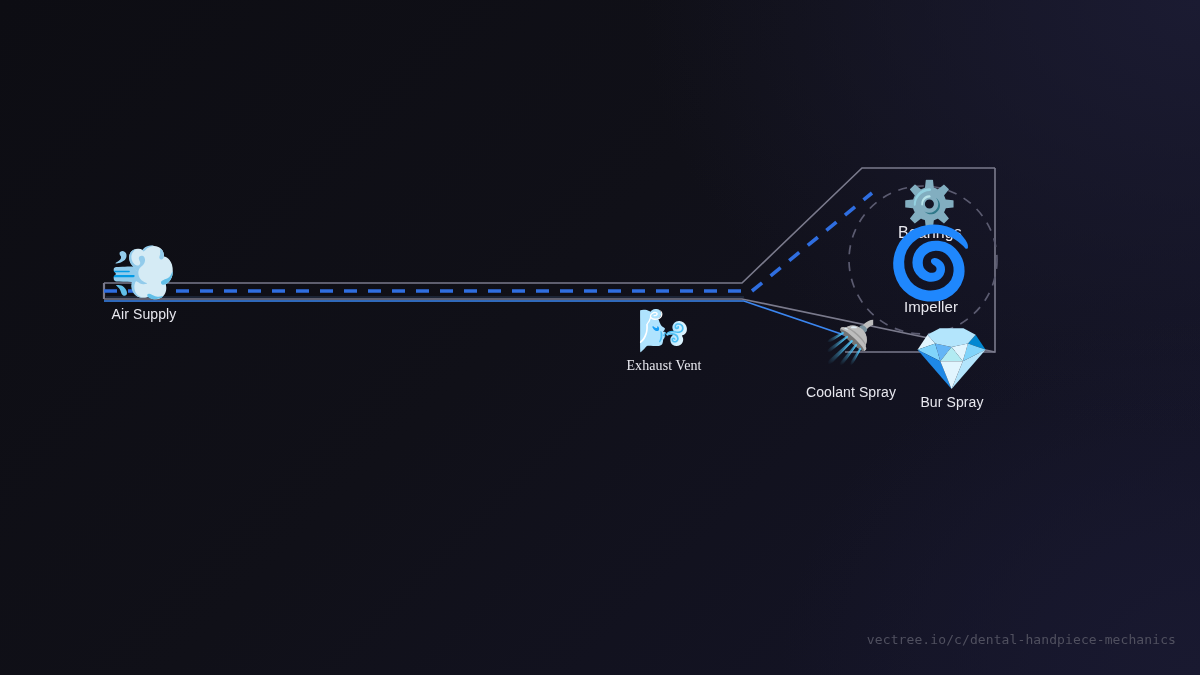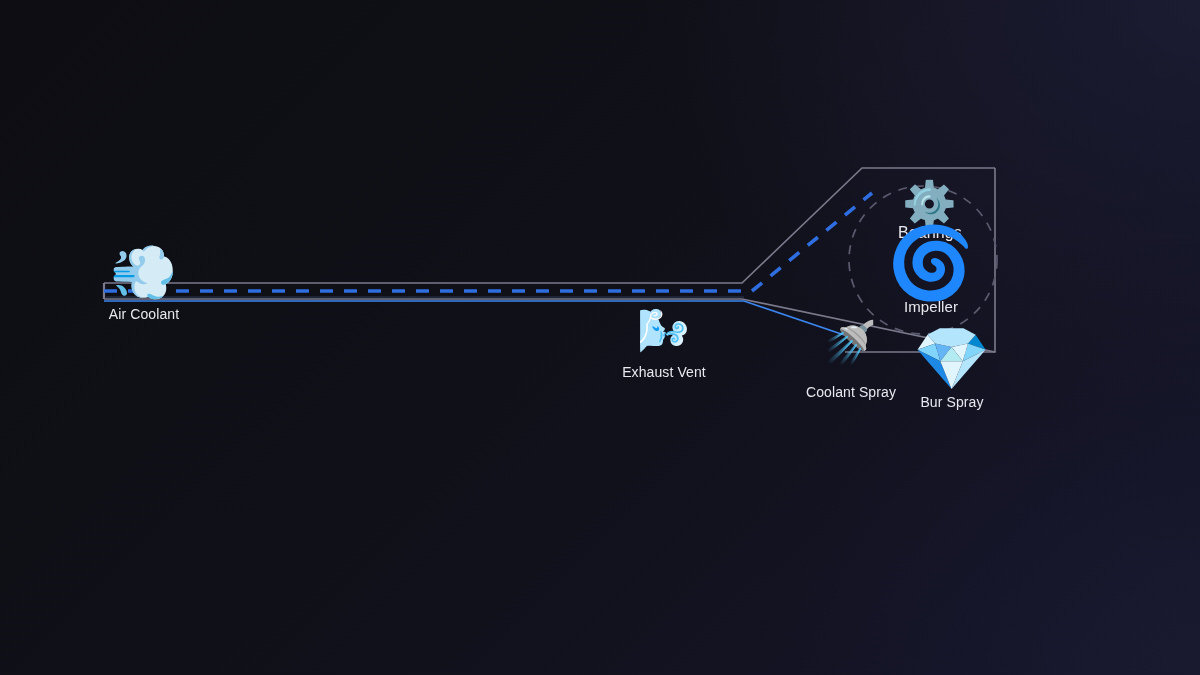--- a/index.html
+++ b/index.html
@@ -77,26 +77,26 @@
 
       <path d="M104 291 L752 291 L872 193" fill="none" stroke="#2f6ee0" stroke-width="3.6" stroke-dasharray="13 11" stroke-linecap="butt"></path>
 
       <path d="M104 301 L744 301 L862 341" fill="none" stroke="#3b86f0" stroke-width="1.7"></path>
 
       <path d="M106 297 L744 297" fill="none" stroke="#2a3a55" stroke-width="1"></path>
     </svg>
 
     <div class="node" style="left:144px; top:246px; width:0; height:52px;">
       <span class="glyph" style="font-size:54px;">💨</span>
-      <span class="lbl" style="top:60px;">Air Coolant</span>
+      <span class="lbl" style="top:60px;">Air Supply</span>
     </div>
 
     <div class="node" style="left:664px; top:310px; width:0; height:40px;">
       <span class="glyph" style="font-size:42px;">🌬️</span>
-      <span class="lbl" style="top:54px;">Exhaust Vent</span>
+      <span class="lbl" style="top:48px;font-family:Liberation Serif, serif;">Exhaust Vent</span>
     </div>
 
     <div class="node" style="left:851px; top:322px; width:0; height:40px;">
       <span class="glyph" style="font-size:42px;">🚿</span>
       <span class="lbl" style="top:62px;">Coolant Spray</span>
     </div>
 
     <div class="node" style="left:930px; top:182px; width:0; height:42px;">
       <span class="glyph" style="font-size:44px;">⚙️</span>
       <span class="lbl" style="top:42px; font-size:16px;">Bearings</span>
@@ -107,14 +107,19 @@
       <span class="lbl" style="top:70px; font-size:15px;text-align:right;">Impeller</span>
     </div>
 
     <div class="node" style="left:952px; top:328px; width:0; height:58px;">
       <span class="glyph" style="font-size:62px;">💎</span>
       <span class="lbl" style="top:66px;">Bur Spray</span>
     </div>
 
   </div>
 
+  <div id="footer">
+
+    <span id="url">vectree.io/c/dental-handpiece-mechanics</span>
+
+  </div>
 
 </div>
 
 </body></html>

